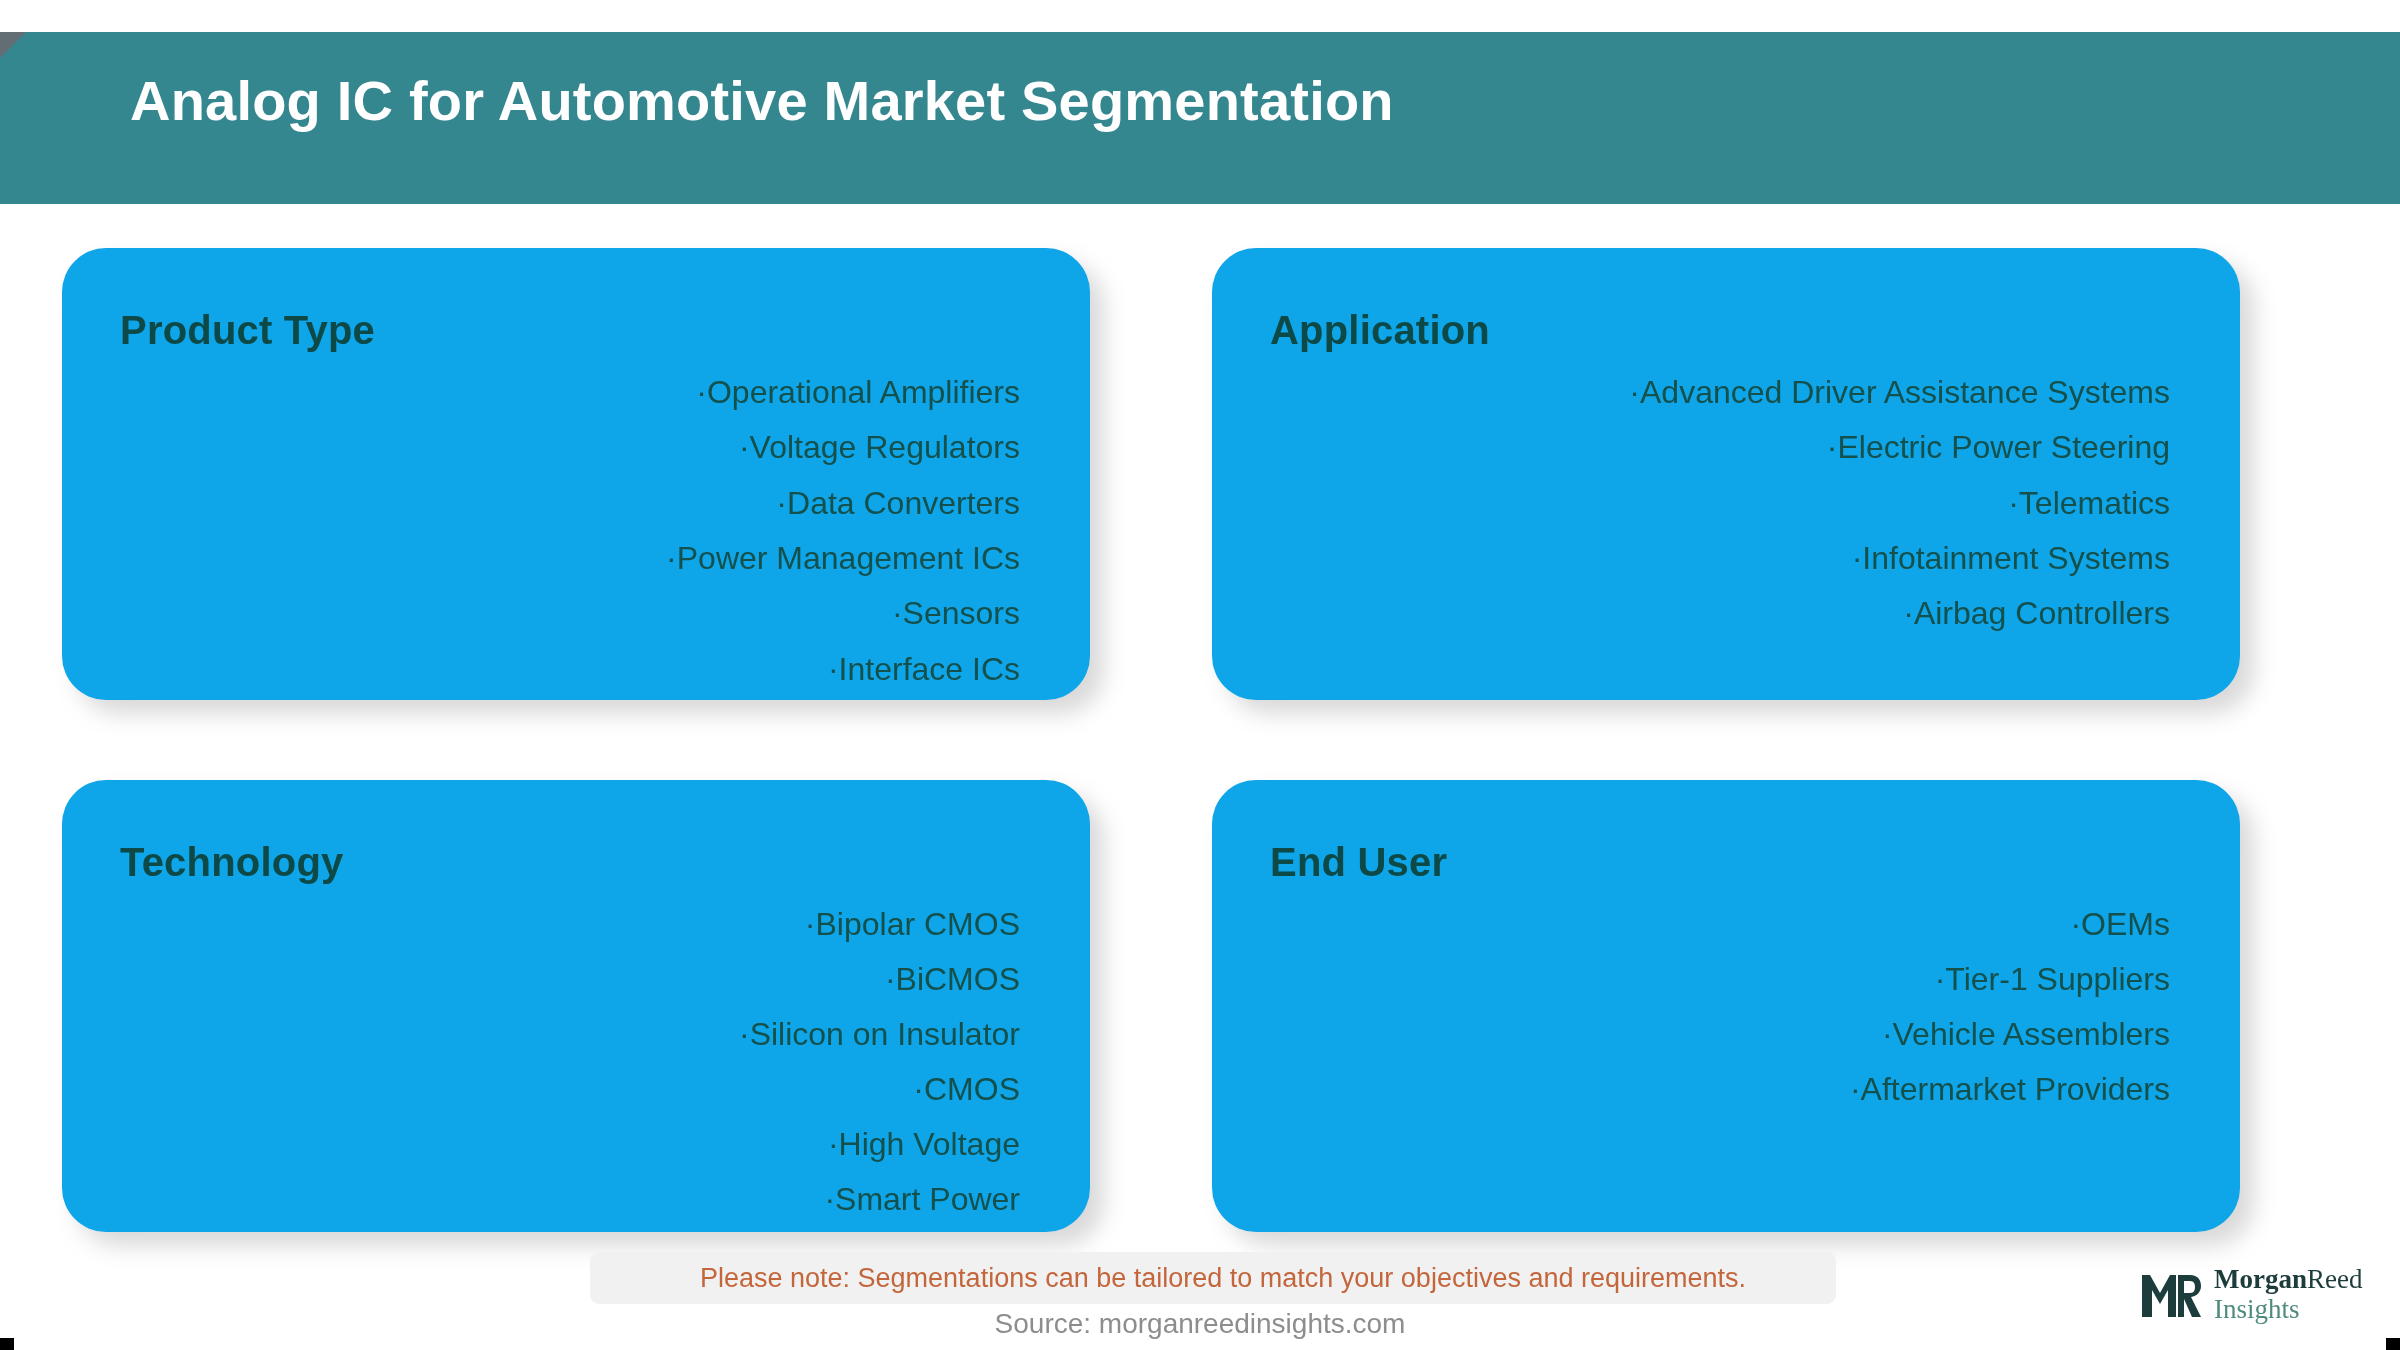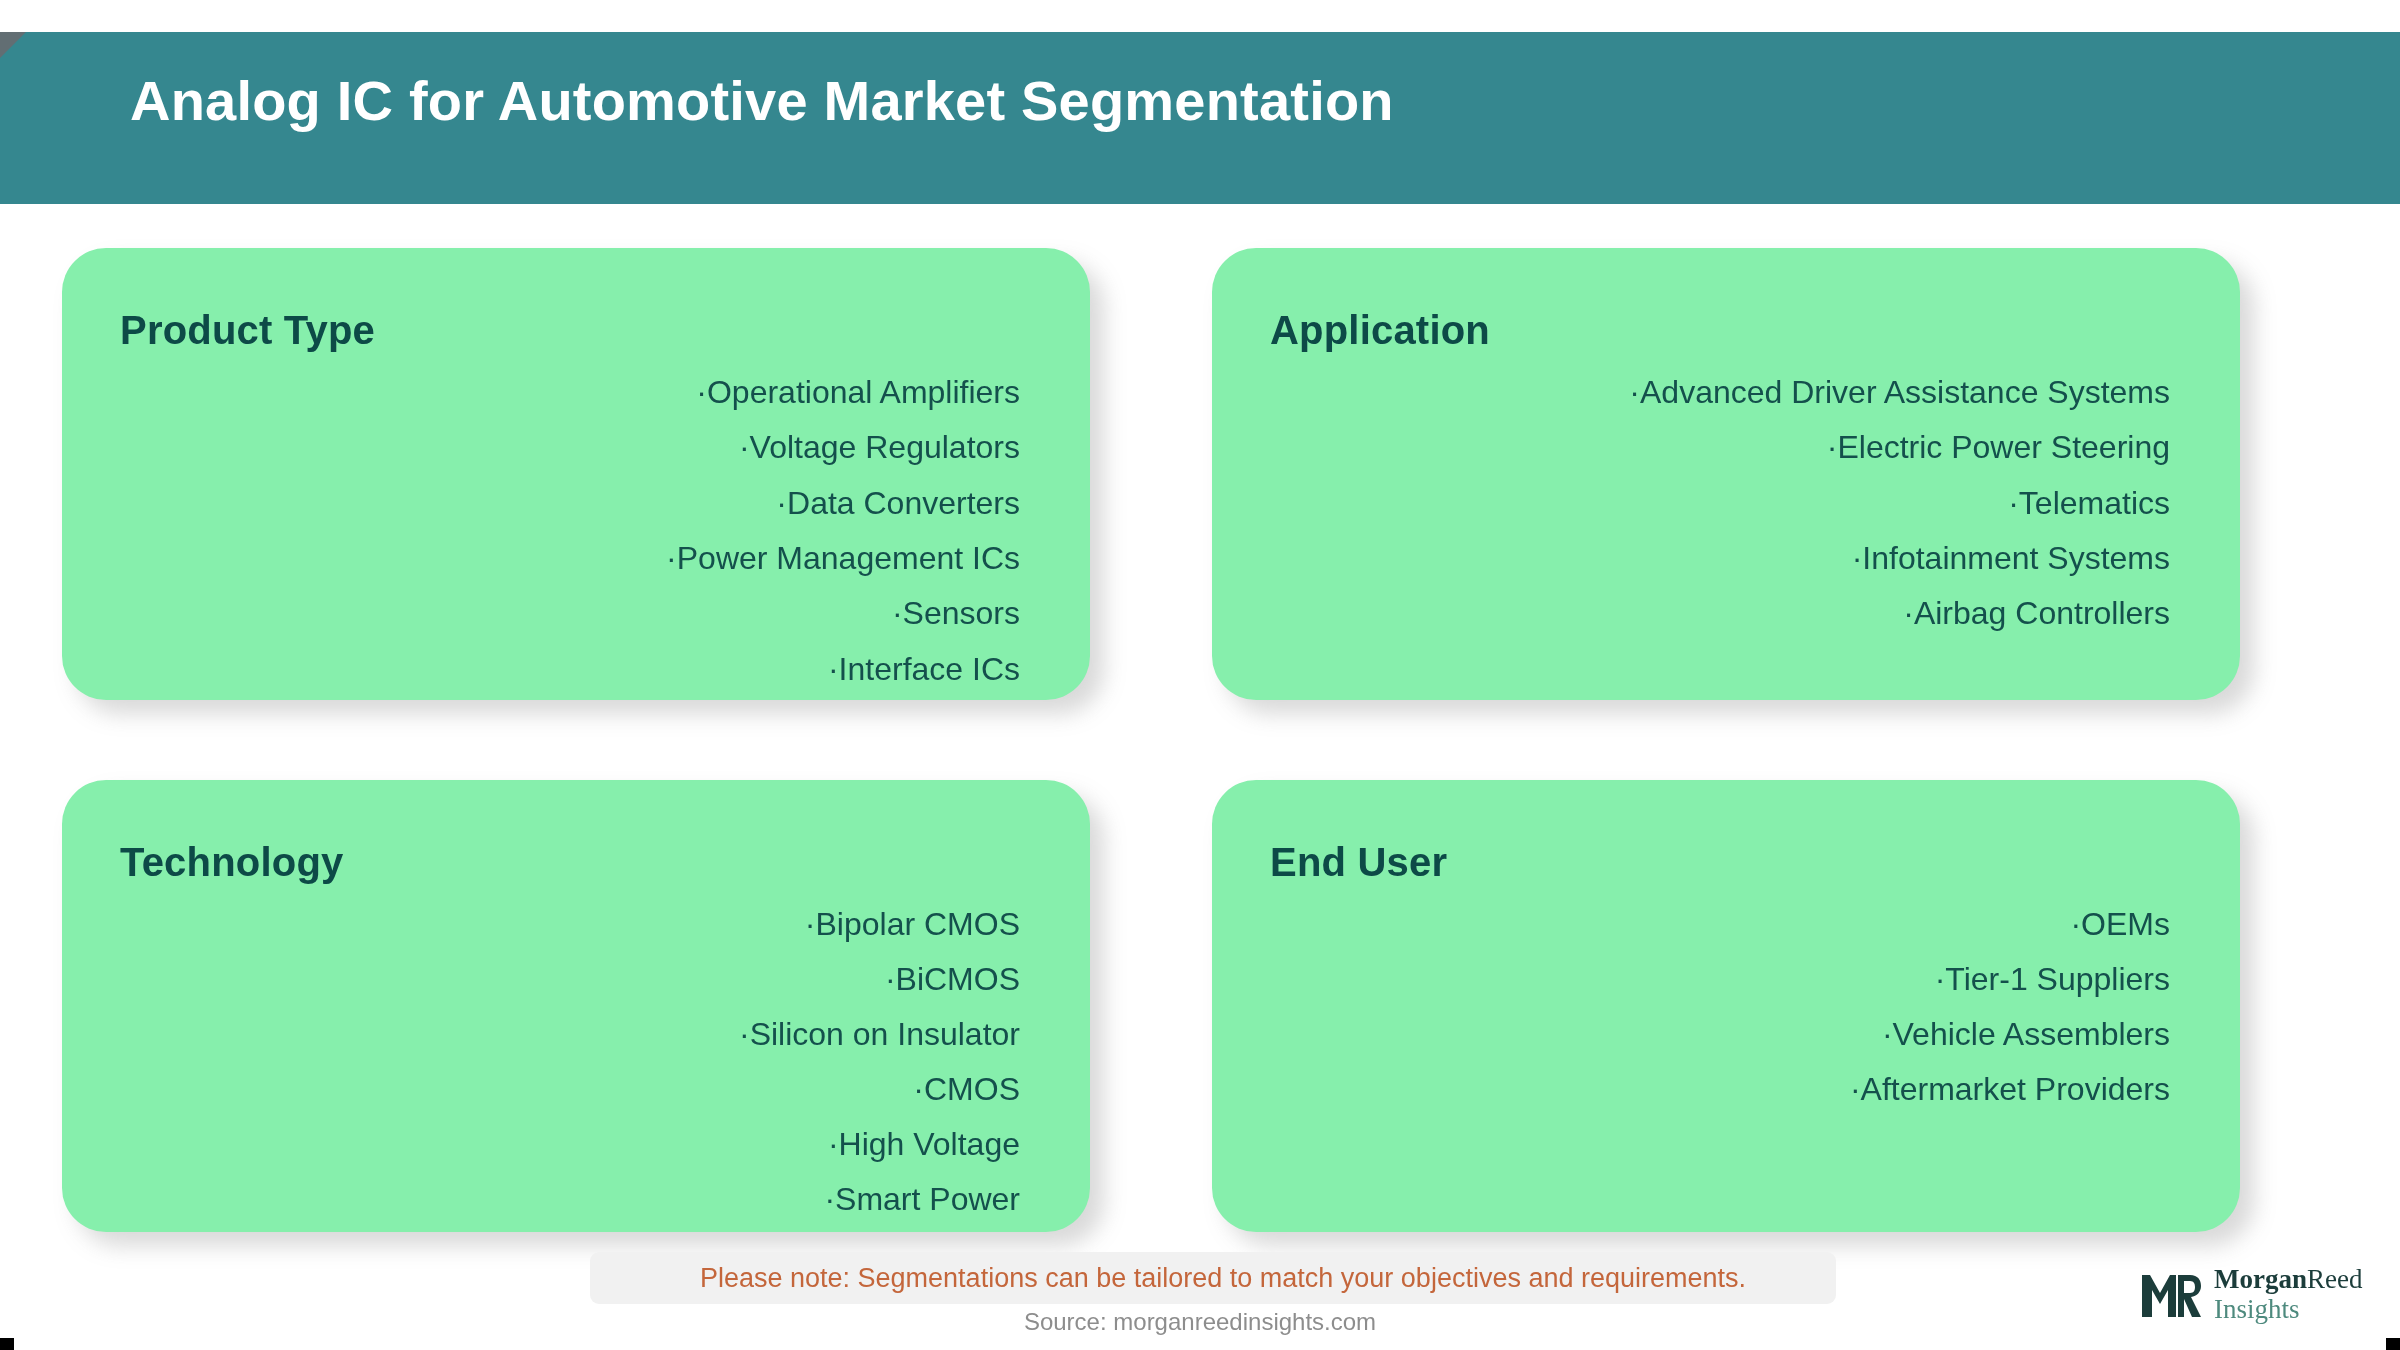--- a/index.html
+++ b/index.html
@@ -49,21 +49,21 @@
 
   
   .cards {
     position: absolute;
     left: 0;
     top: 248px;
     width: 2400px;
   }
   .card {
     position: absolute;
-    background: #86efac;
+    background: #0ea5e9;
     border-radius: 44px;
     box-shadow: 14px 14px 22px rgba(120,120,120,0.28);
     box-sizing: border-box;
     padding: 60px 58px 40px 58px;
   }
   .card-left  { left: 62px;   width: 1028px; }
   .card-right { left: 1212px; width: 1028px; }
   .card-row1  { top: 0px;   height: 452px; }
   .card-row2  { top: 532px; height: 452px; }
 
@@ -113,21 +113,21 @@
     font-size: 27px;
     color: #C4663B;
     white-space: nowrap;
   }
   .source-text {
     position: absolute;
     left: 0;
     top: 1308px;
     width: 2400px;
     text-align: center;
-    font-size: 24px;
+    font-size: 28px;
     color: #8D8D8D;
   }
 
   
   .logo {
     position: absolute;
     left: 2140px;
     top: 1266px;
     display: flex;
     align-items: center;

